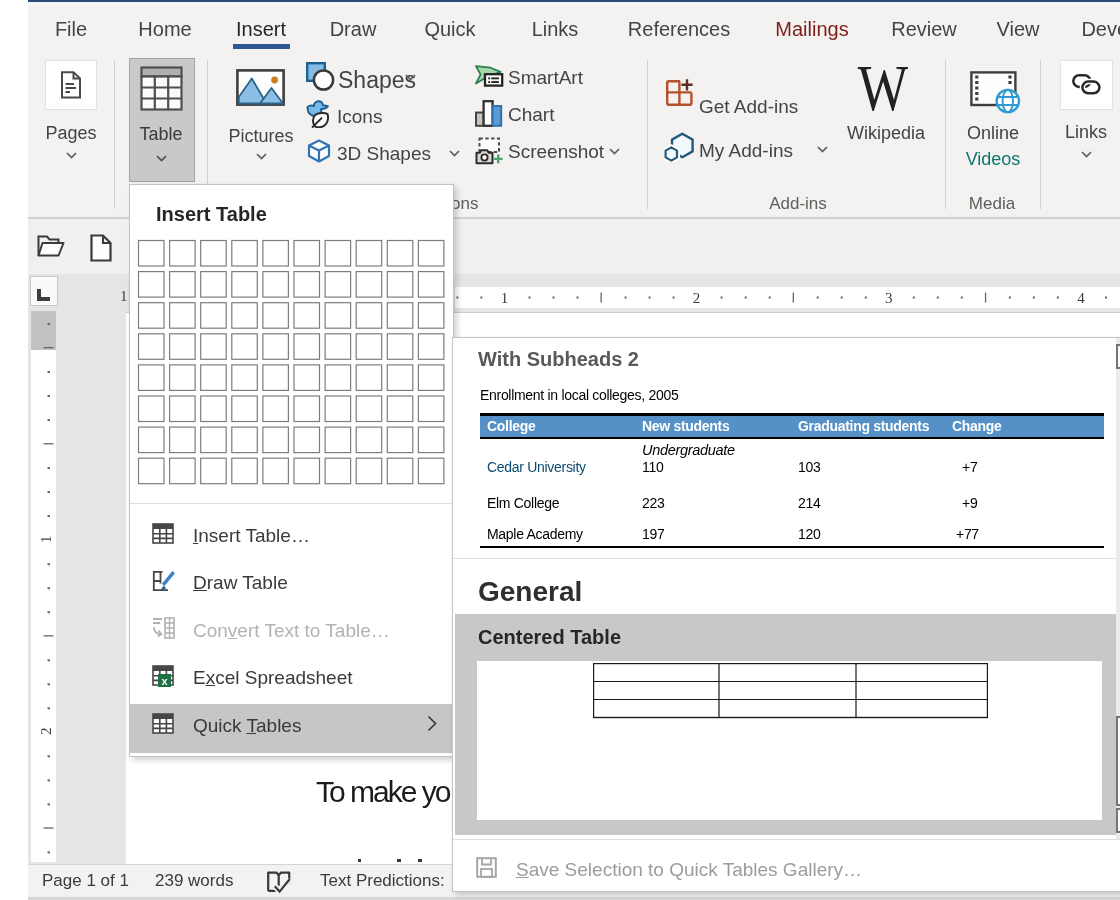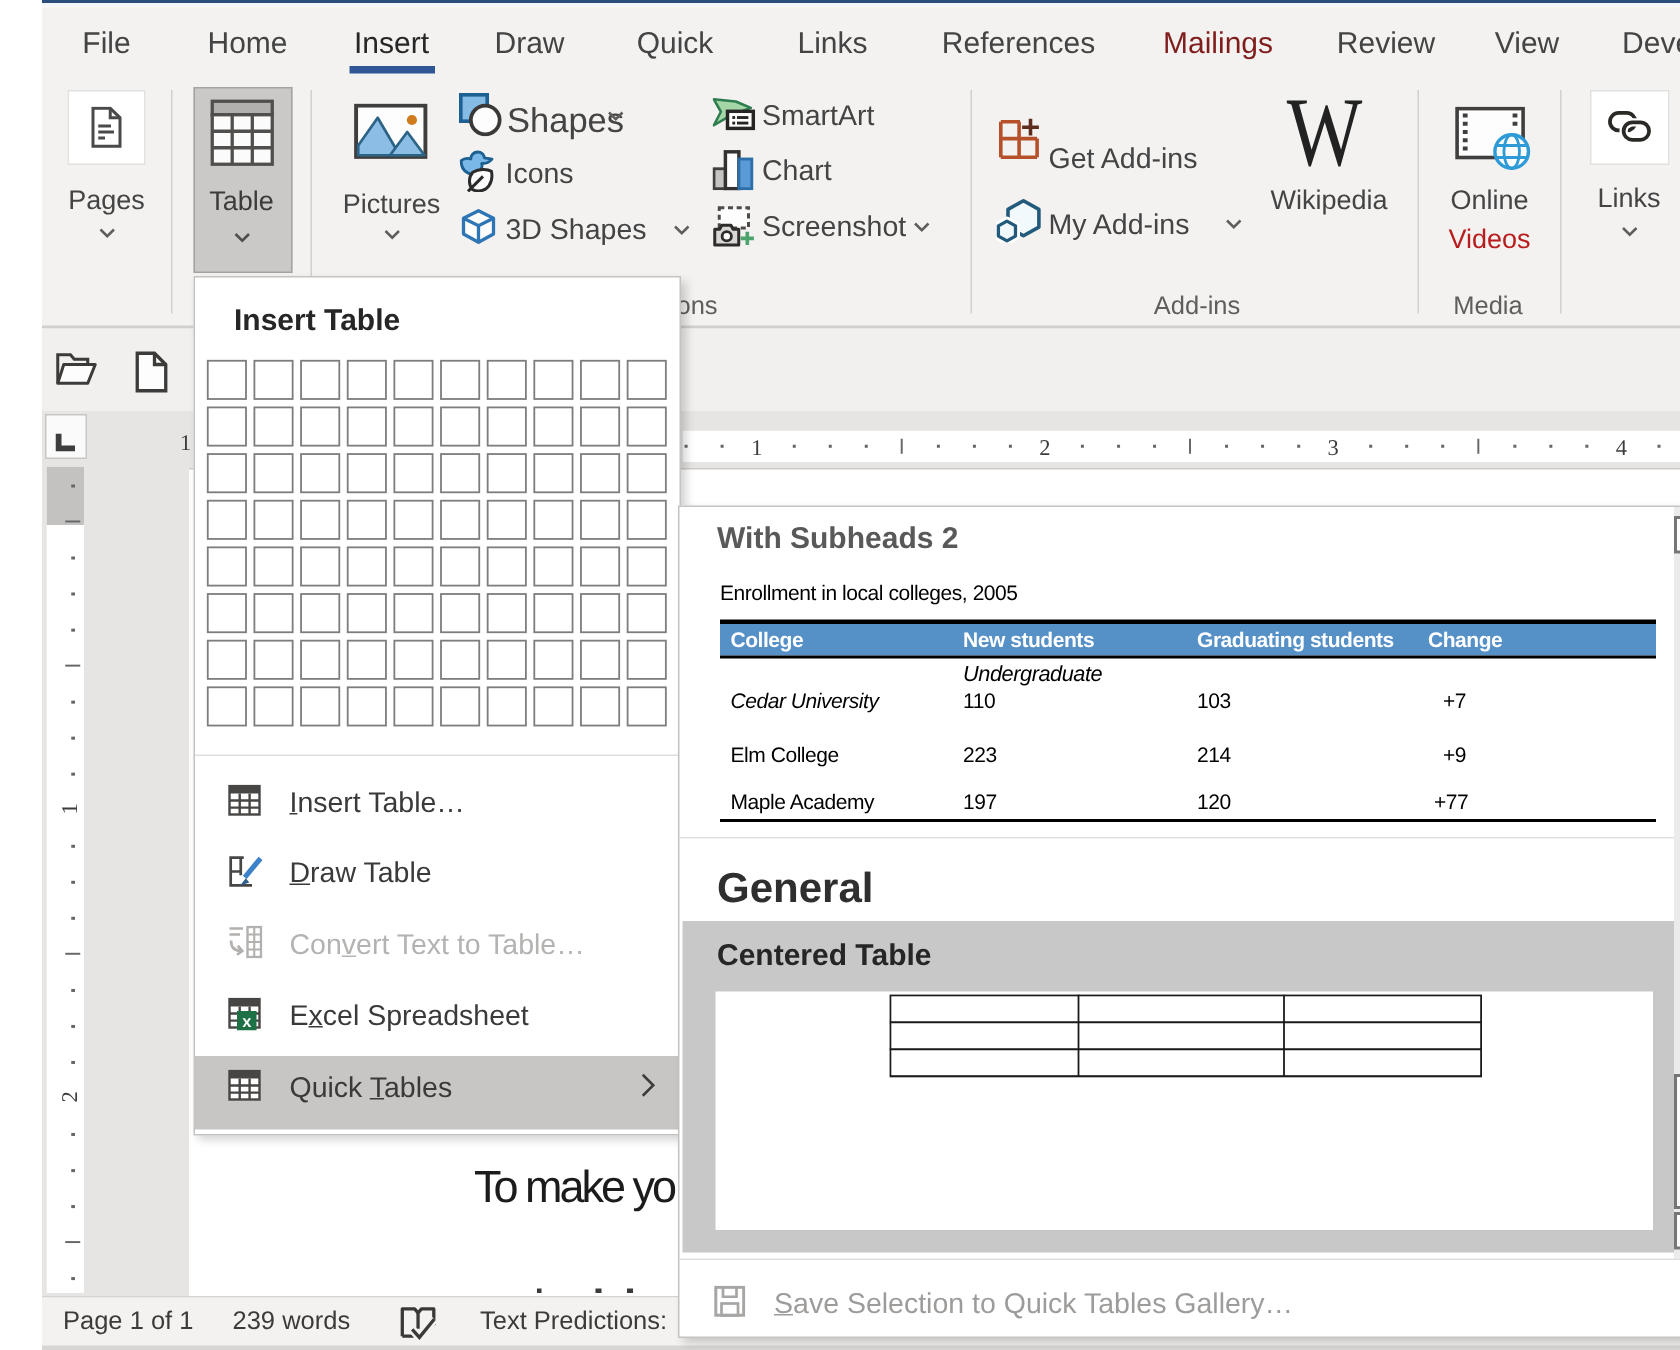--- a/index.html
+++ b/index.html
@@ -125,21 +125,21 @@
 <div class="txt" style="left:858px;top:124px;transform:translateX(-50%);font-size:18px;color:#444;">Wikipedia</div>
 <div class="txt" style="left:770px;top:195px;transform:translateX(-50%);font-size:17px;color:#605e5c;">Add-ins</div>
 <svg class="abs" style="left:942px;top:71px;" width="52" height="44" viewBox="0 0 52 44">
  <rect x="1.4" y="1.4" width="44" height="32.6" fill="#fdfdfd" stroke="#413f3d" stroke-width="2.4"></rect>
  <path d="M5.2 6 h3.2 M5.2 11.5 h3.2 M5.2 17 h3.2 M5.2 22.5 h3.2 M5.2 28 h3.2 M38.4 6 h3.2 M38.4 11.5 h3.2" stroke="#413f3d" stroke-width="2.8"></path>
  <circle cx="37.8" cy="30" r="11.2" fill="#fdfdfd" stroke="#2e9bd6" stroke-width="2.3"></circle>
  <ellipse cx="37.8" cy="30" rx="5.2" ry="11.2" fill="none" stroke="#2e9bd6" stroke-width="1.9"></ellipse>
  <path d="M27 26 H48.6 M27 34 H48.6" stroke="#2e9bd6" stroke-width="1.9"></path>
 </svg>
 <div class="txt" style="left:965px;top:124px;transform:translateX(-50%);font-size:18px;color:#444;">Online</div>
-<div class="txt" style="left:965px;top:150px;transform:translateX(-50%);font-size:18px;color:#b91c1c;">Videos</div>
+<div class="txt" style="left:965px;top:150px;transform:translateX(-50%);font-size:18px;color:#0f766e;">Videos</div>
 <div class="txt" style="left:964px;top:195px;transform:translateX(-50%);font-size:17px;color:#605e5c;">Media</div>
 <div class="abs" style="left:1032px;top:60px;width:53px;height:50px;background:#fff;border:1px solid #e3e1df;box-sizing:border-box;"></div>
 <svg class="abs" style="left:1044px;top:74px;" width="29" height="21" viewBox="0 0 29 21">
  <rect x="1.3" y="1.3" width="17" height="11.6" rx="5.8" fill="none" stroke="#2b2926" stroke-width="2.5"></rect>
  <rect x="10.4" y="7.6" width="17" height="11.6" rx="5.8" fill="none" stroke="#fff" stroke-width="5.5"></rect>
  <rect x="10.4" y="7.6" width="17" height="11.6" rx="5.8" fill="none" stroke="#2b2926" stroke-width="2.5"></rect>
 </svg>
 <div class="txt" style="left:1058px;top:123px;transform:translateX(-50%);font-size:18px;color:#444;">Links</div>
 <svg class="abs" style="left:1053px;top:151px;" width="11" height="7" viewBox="0 0 11 7">
       <path d="M1 1 L5.5 5.5 L10 1" fill="none" stroke="#605e5c" stroke-width="1.7"></path>
@@ -364,21 +364,21 @@
 <div class="txt" style="left:450px;top:349px;font-size:20px;font-weight:bold;color:#595959;">With Subheads 2</div>
 <div class="txt" style="left:452px;top:388px;font-size:14px;letter-spacing:-0.3px;color:#000;">Enrollment in local colleges, 2005</div>
 <div class="abs" style="left:452px;top:413px;width:624px;height:2.5px;background:#000;"></div>
 <div class="abs" style="left:452px;top:415.5px;width:624px;height:21px;background:#5590c7;"></div>
 <div class="abs" style="left:452px;top:436.5px;width:624px;height:2px;background:#000;"></div>
 <div class="txt" style="left:459px;top:419px;font-size:14px;letter-spacing:-0.3px;font-weight:bold;color:#fff;">College</div>
 <div class="txt" style="left:614px;top:419px;font-size:14px;letter-spacing:-0.3px;font-weight:bold;color:#fff;">New students</div>
 <div class="txt" style="left:770px;top:419px;font-size:14px;letter-spacing:-0.3px;font-weight:bold;color:#fff;">Graduating students</div>
 <div class="txt" style="left:924px;top:419px;font-size:14px;letter-spacing:-0.3px;font-weight:bold;color:#fff;">Change</div>
 <div class="txt" style="left:614px;top:443px;font-size:14.5px;letter-spacing:-0.3px;font-style:italic;color:#000;">Undergraduate</div>
-<div class="txt" style="left:459px;top:460px;font-size:14px;letter-spacing:-0.3px;color:#000000;font-style:italic;">Cedar University</div>
+<div class="txt" style="left:459px;top:460px;font-size:14px;letter-spacing:-0.3px;color:#0c4a6e;">Cedar University</div>
 <div class="txt" style="left:614px;top:460px;font-size:14px;letter-spacing:-0.3px;color:#000;">110</div>
 <div class="txt" style="left:770px;top:460px;font-size:14px;letter-spacing:-0.3px;color:#000;">103</div>
 <div class="txt" style="left:934px;top:460px;font-size:14px;letter-spacing:-0.3px;color:#000;">+7</div>
 <div class="txt" style="left:459px;top:496px;font-size:14px;letter-spacing:-0.3px;color:#000;">Elm College</div>
 <div class="txt" style="left:614px;top:496px;font-size:14px;letter-spacing:-0.3px;color:#000;">223</div>
 <div class="txt" style="left:770px;top:496px;font-size:14px;letter-spacing:-0.3px;color:#000;">214</div>
 <div class="txt" style="left:934px;top:496px;font-size:14px;letter-spacing:-0.3px;color:#000;">+9</div>
 <div class="txt" style="left:459px;top:527px;font-size:14px;letter-spacing:-0.3px;color:#000;">Maple Academy</div>
 <div class="txt" style="left:614px;top:527px;font-size:14px;letter-spacing:-0.3px;color:#000;">197</div>
 <div class="txt" style="left:770px;top:527px;font-size:14px;letter-spacing:-0.3px;color:#000;">120</div>

